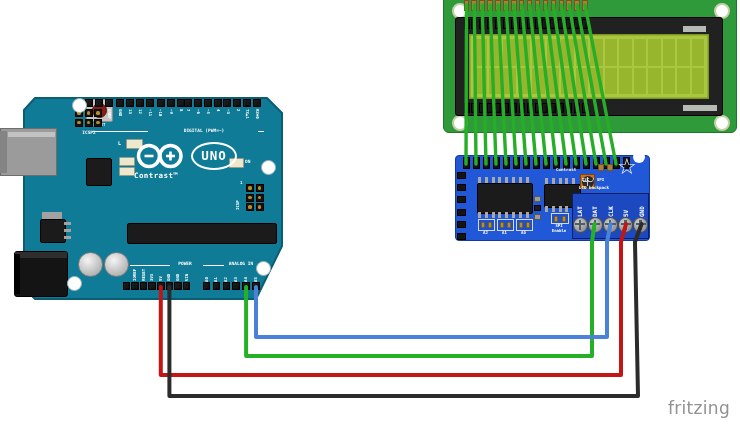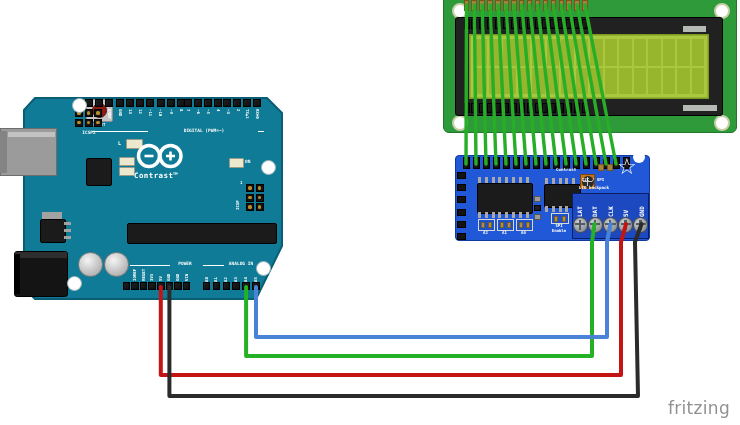--- a/index.html
+++ b/index.html
@@ -220,20 +220,23 @@
 
   <div class="ic" style="left:86px;top:158px;width:24px;height:26px;"></div>
 
   <svg class="a" style="left:132px;top:141px;" width="58" height="31">
     <circle cx="17" cy="15" r="10.5" fill="none" stroke="#fff" stroke-width="3.5"></circle>
     <circle cx="38.5" cy="15" r="10.5" fill="none" stroke="#fff" stroke-width="3.5"></circle>
     <line x1="12.5" y1="15" x2="21.5" y2="15" stroke="#fff" stroke-width="2.6"></line>
     <line x1="34" y1="15" x2="43" y2="15" stroke="#fff" stroke-width="2.6"></line>
     <line x1="38.5" y1="10.5" x2="38.5" y2="19.5" stroke="#fff" stroke-width="2.6"></line>
   </svg>
+  <div class="a" style="left:191px;top:142px;width:46px;height:28px;border:2.5px solid #fff;border-radius:50%;box-sizing:border-box;text-align:center;">
+    <span style="font:700 12.5px 'DejaVu Sans Mono',monospace;color:#fff;line-height:23px;letter-spacing:1px;">UNO</span>
+  </div>
   <div class="t" style="left:134px;top:172px;width:60px;font-size:7.5px;letter-spacing:.4px;">Contrast™</div>
 
   <div class="goldgrid" style="left:246px;top:184px;grid-template-columns:repeat(2,8px);">
     <i></i>
       <i></i>
       <i></i>
       <i></i>
       <i></i>
       <i></i>
   </div>

